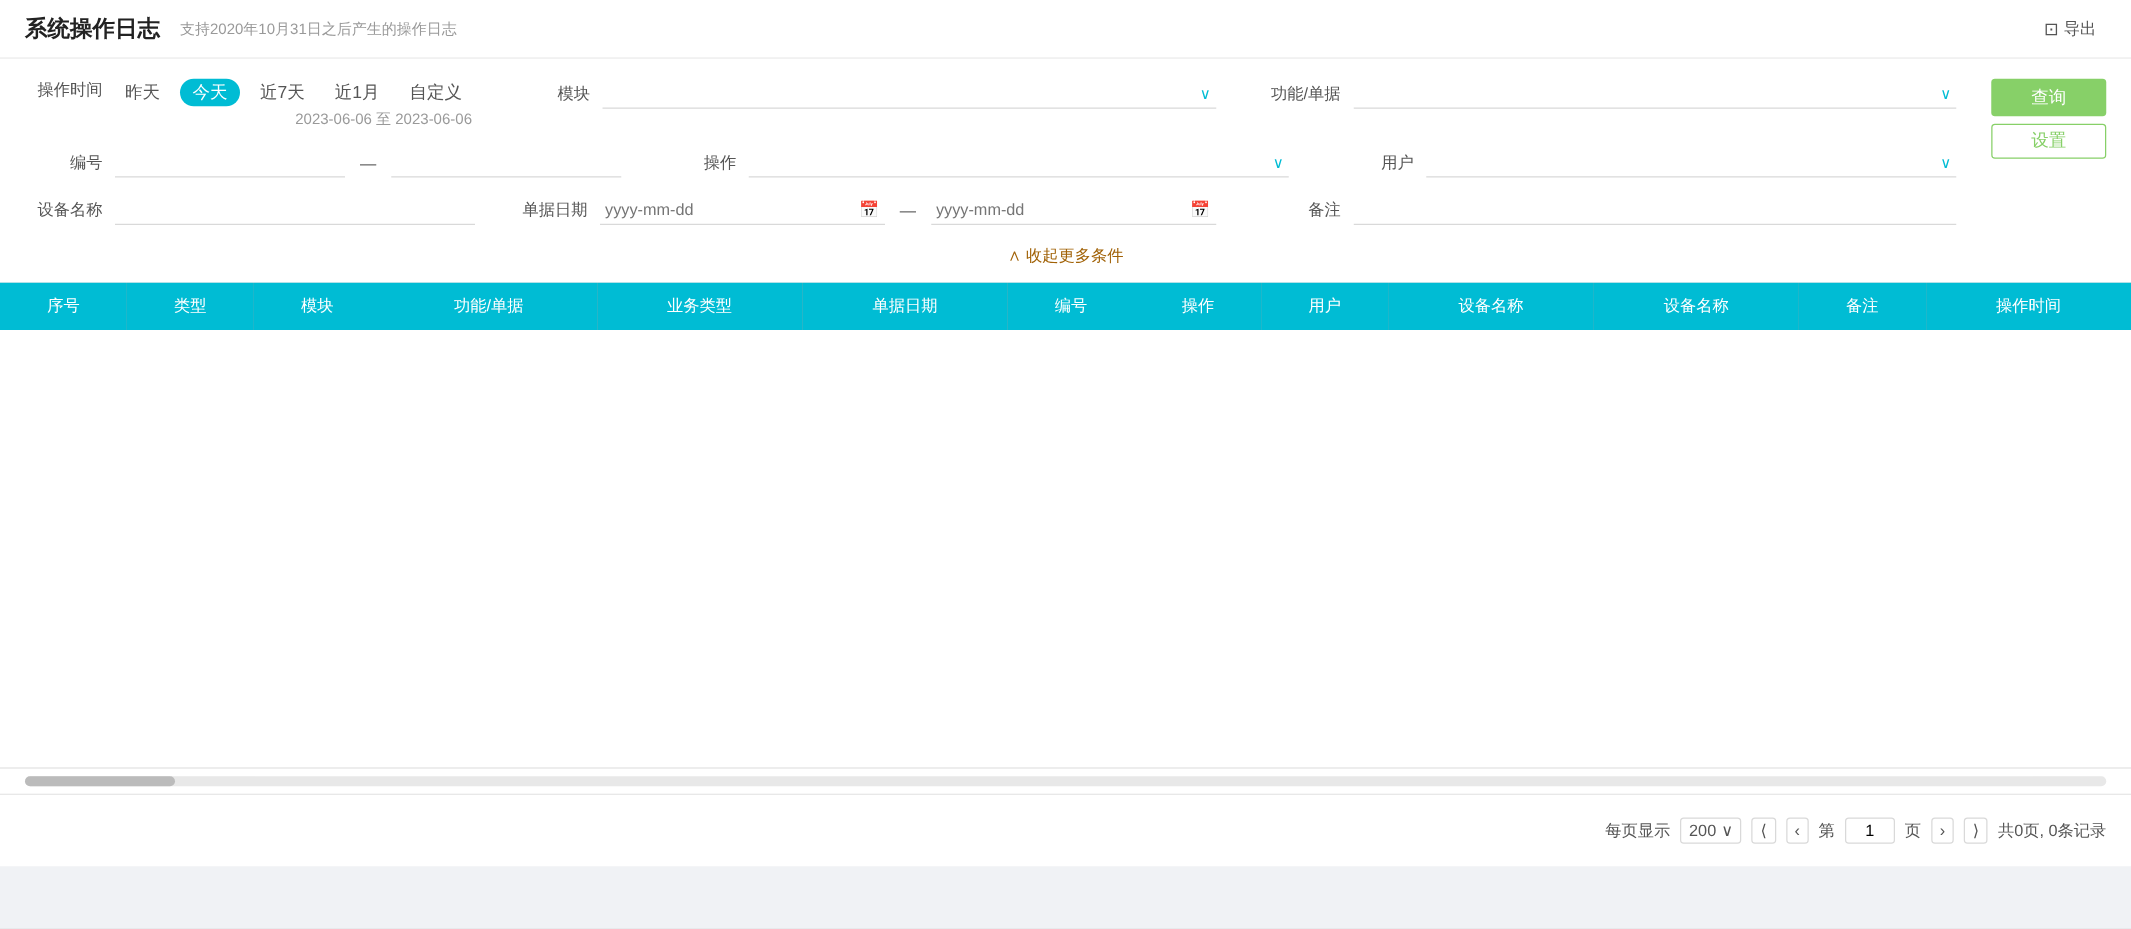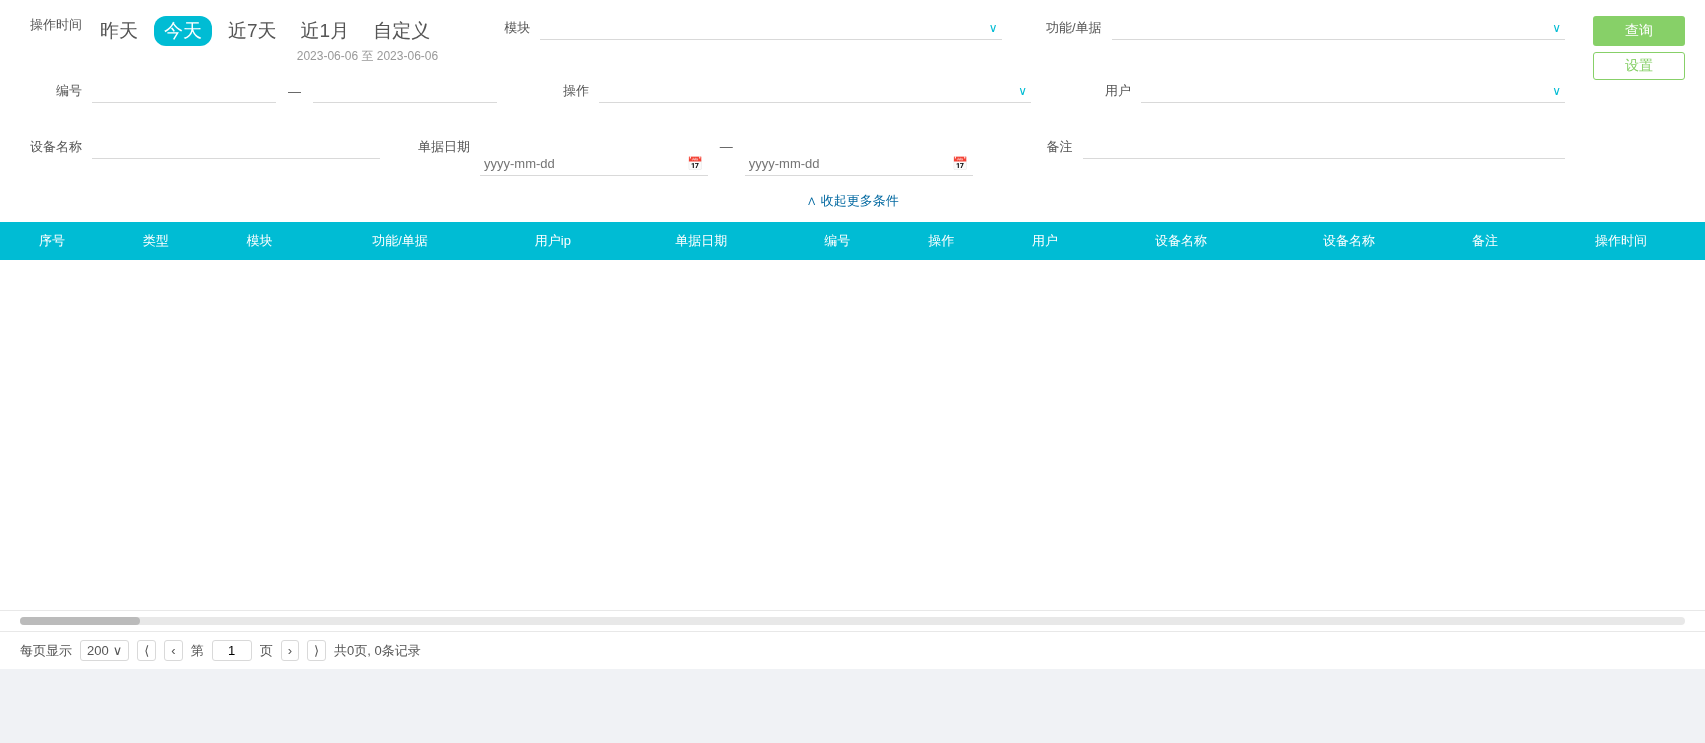--- a/index.html
+++ b/index.html
@@ -48,21 +48,21 @@
       display: flex;
       align-items: center;
       gap: 8px;
     }
 
     .time-btn {
       padding: 2px 8px;
       border: none;
       background: none;
       cursor: pointer;
-      font-size: 19px;
+      font-size: 14px;
       color: #555;
       border-radius: 3px;
     }
     .time-btn.active {
       background: #00bcd4;
       color: #fff;
       border-radius: 12px;
       padding: 2px 10px;
     }
 
@@ -113,21 +113,20 @@
       padding: 0 8px;
       color: #555;
     }
 
     .date-input-wrapper {
       position: relative;
       display: inline-flex;
       align-items: center;
       border-bottom: 1px solid #d9d9d9;
       flex: 1;
-      margin-top: 35px;
     }
     .date-input-wrapper input {
       border: none;
       outline: none;
       padding: 4px 24px 4px 4px;
       font-size: 13px;
       width: 100%;
       color: #bbb;
       background: transparent;
     }
@@ -136,21 +135,21 @@
       right: 4px;
       color: #00bcd4;
       font-size: 13px;
       pointer-events: none;
     }
 
     .collapse-bar {
       text-align: center;
       padding: 6px 0 4px;
       cursor: pointer;
-      color: #0369a1;
+      color: #a16207;
       font-size: 13px;
     }
 
     .btn-query {
       background: #87d068;
       color: #fff;
       border: none;
       padding: 6px 32px;
       font-size: 14px;
       border-radius: 3px;
@@ -210,21 +209,22 @@
       background: #bbb;
       border-radius: 4px;
       position: absolute;
       left: 0;
     }
 
     .pagination-area {
       background: #fff;
       display: flex;
       align-items: center;
-      padding: 8px 20px;
+      justify-content: flex-end;
+      padding: 18px 20px;
       gap: 8px;
       font-size: 13px;
       color: #555;
       border-top: 1px solid #e8e8e8;
     }
 
     .page-size-select {
       display: inline-flex;
       align-items: center;
       border: 1px solid #d9d9d9;
@@ -267,20 +267,28 @@
       display: flex;
       align-items: center;
       gap: 4px;
     }
   </style>
 </head>
 <body>
 
 <div style="min-height: 743px; background: #f0f2f5; position: relative;">
 
+  <div class="page-header">
+    <span class="page-title">系统操作日志</span>
+    <span class="page-subtitle">支持2020年10月31日之后产生的操作日志</span>
+    <button class="export-btn">
+      <span style="font-size:14px;">⊡</span>
+      <span>导出</span>
+    </button>
+  </div>
 
   <div class="filter-wrapper" style="position:relative;">
 
     <div style="display:flex; align-items:flex-start; margin-bottom:14px; gap:30px; padding-right:120px;">
 
       <div style="display:flex; align-items:flex-start; gap:0; min-width:360px;">
         <span class="filter-label">操作时间</span>
         <div>
           <div class="time-buttons">
             <button class="time-btn">昨天</button>
@@ -386,21 +394,21 @@
   </div>
 
   <div class="table-area">
     <table>
       <thead>
         <tr>
           <th>序号</th>
           <th>类型</th>
           <th>模块</th>
           <th>功能/单据</th>
-          <th>用户ip</th>
+          <th>业务类型</th>
           <th>单据日期</th>
           <th>编号</th>
           <th>操作</th>
           <th>用户</th>
           <th>设备名称</th>
           <th>设备名称</th>
           <th>备注</th>
           <th>操作时间</th>
         </tr>
       </thead>

